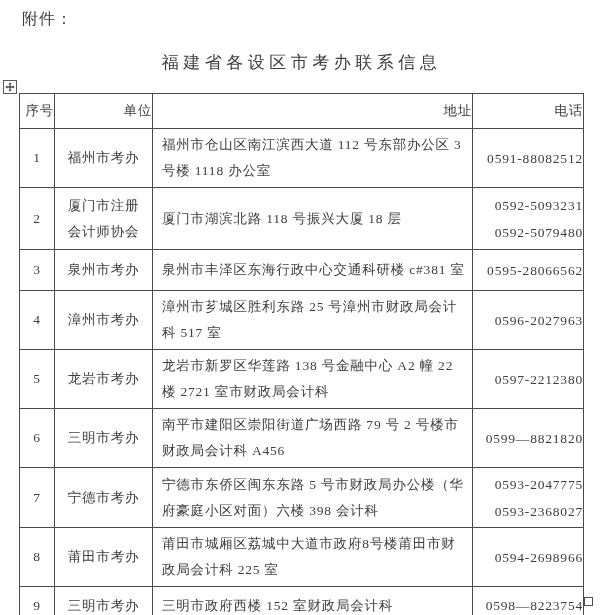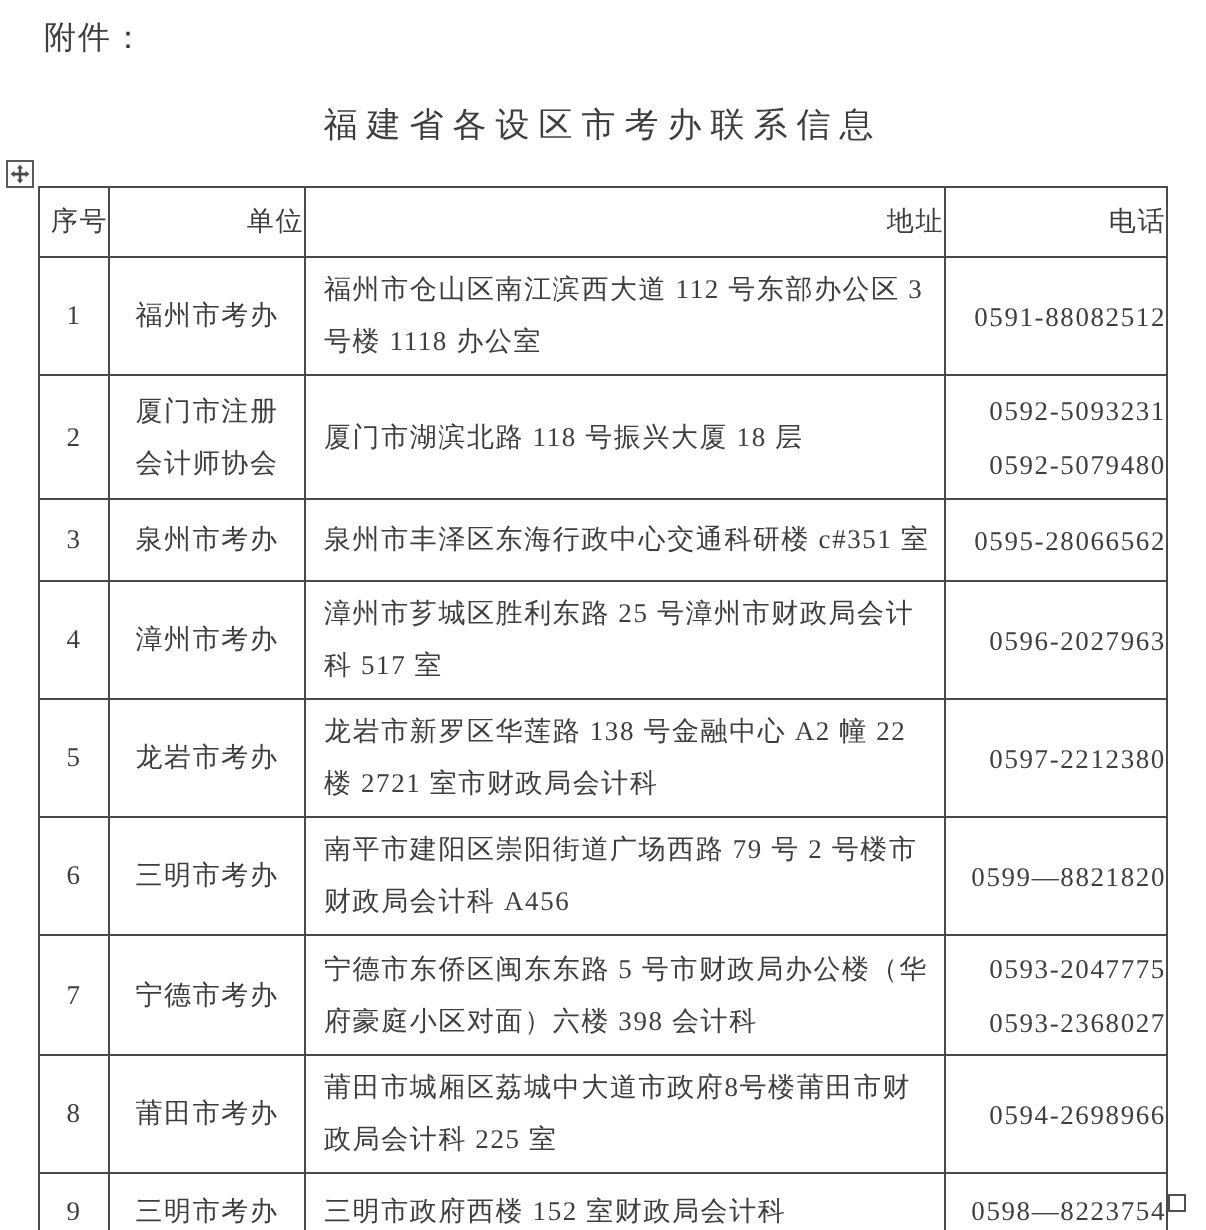--- a/index.html
+++ b/index.html
@@ -121,21 +121,21 @@
       <td class="c-unit">厦门市注册会计师协会</td>
       <td class="c-addr">厦门市湖滨北路 118 号振兴大厦 18 层</td>
       <td class="c-phone">
         <div class="phone-line">0592-5093231</div>
         <div class="phone-line">0592-5079480</div>
       </td>
     </tr>
     <tr class="r3">
       <td class="c-no">3</td>
       <td class="c-unit">泉州市考办</td>
-      <td class="c-addr">泉州市丰泽区东海行政中心交通科研楼 c#351 室</td>
+      <td class="c-addr">泉州市丰泽区东海行政中心交通科研楼 c#381 室</td>
       <td class="c-phone">
         <div class="phone-line">0595-28066562</div>
 
       </td>
     </tr>
     <tr class="r4">
       <td class="c-no">4</td>
       <td class="c-unit">漳州市考办</td>
       <td class="c-addr">漳州市芗城区胜利东路 25 号漳州市财政局会计科 517 室</td>
       <td class="c-phone">

